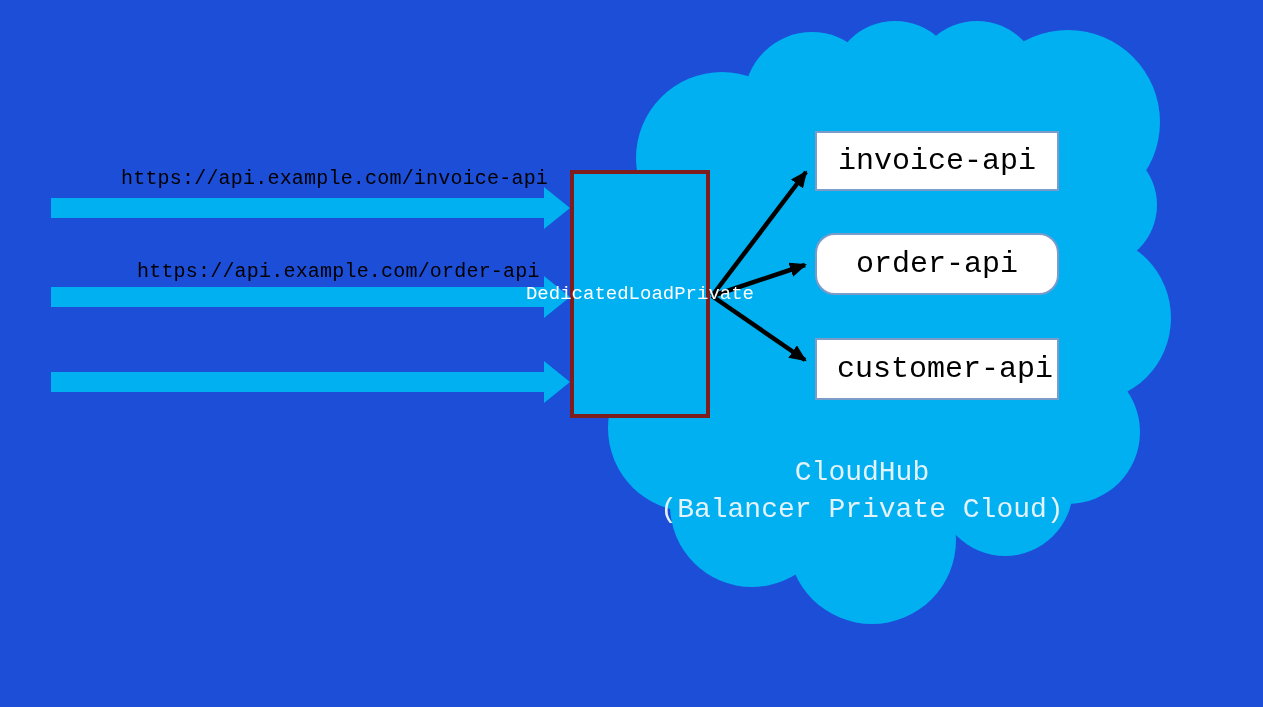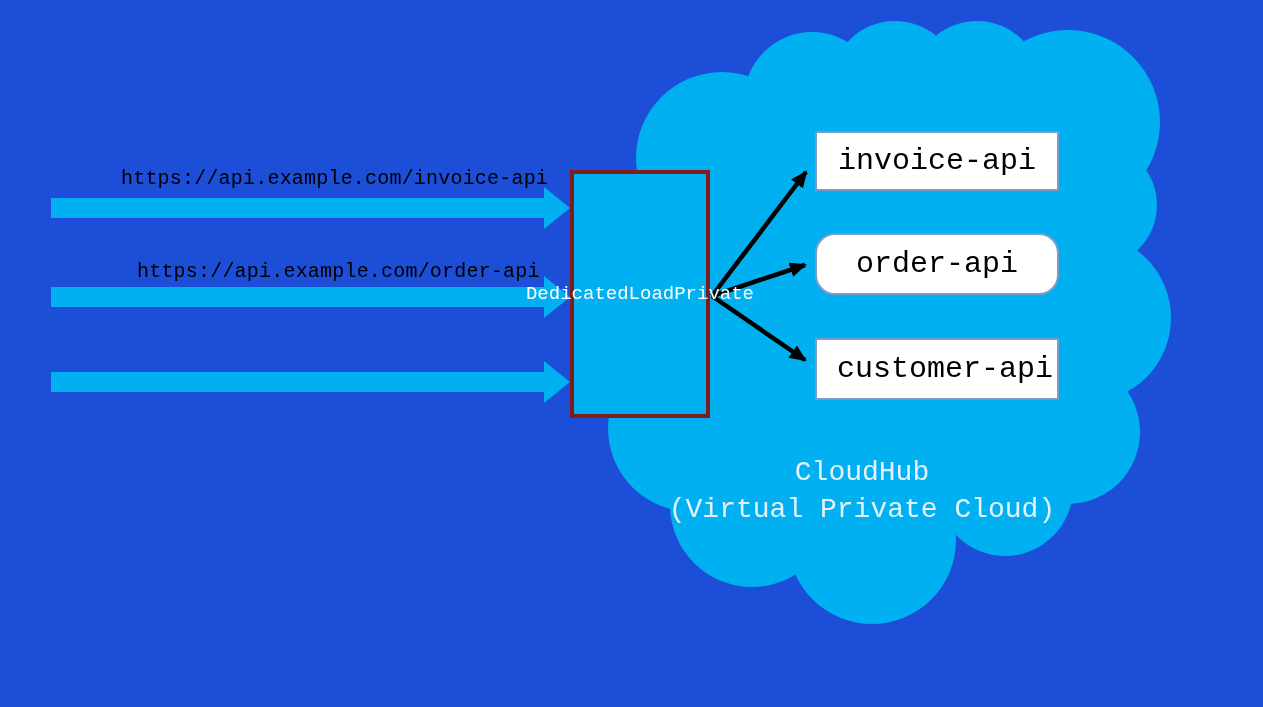--- a/index.html
+++ b/index.html
@@ -98,16 +98,16 @@
   </div>
   <div class="api-box order">
     <span>order-api</span>
   </div>
   <div class="api-box customer">
     <span>customer-api</span>
   </div>
 
   <div class="cloud-label">
     <div>CloudHub</div>
-    <div>(Virtual Private Cloud)</div>
+    <div>(Balancer Private Cloud)</div>
   </div>
 
 </div>
 
 </body></html>

